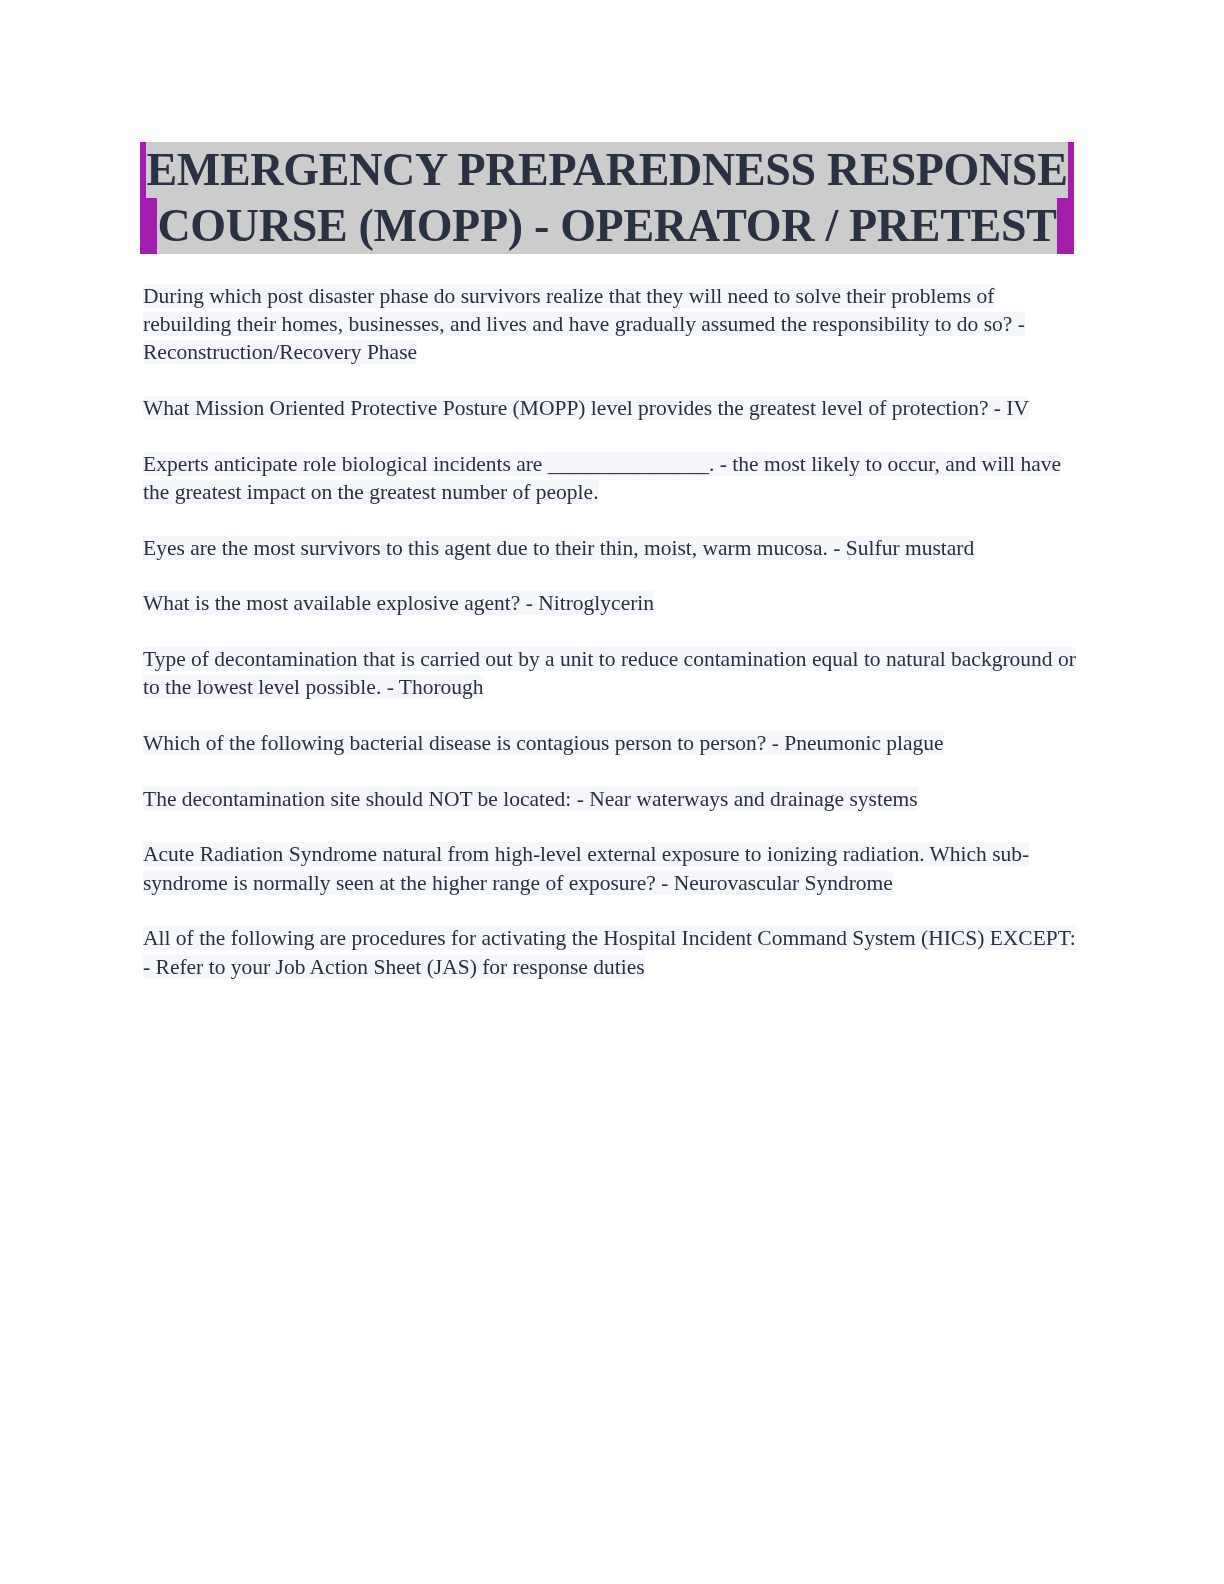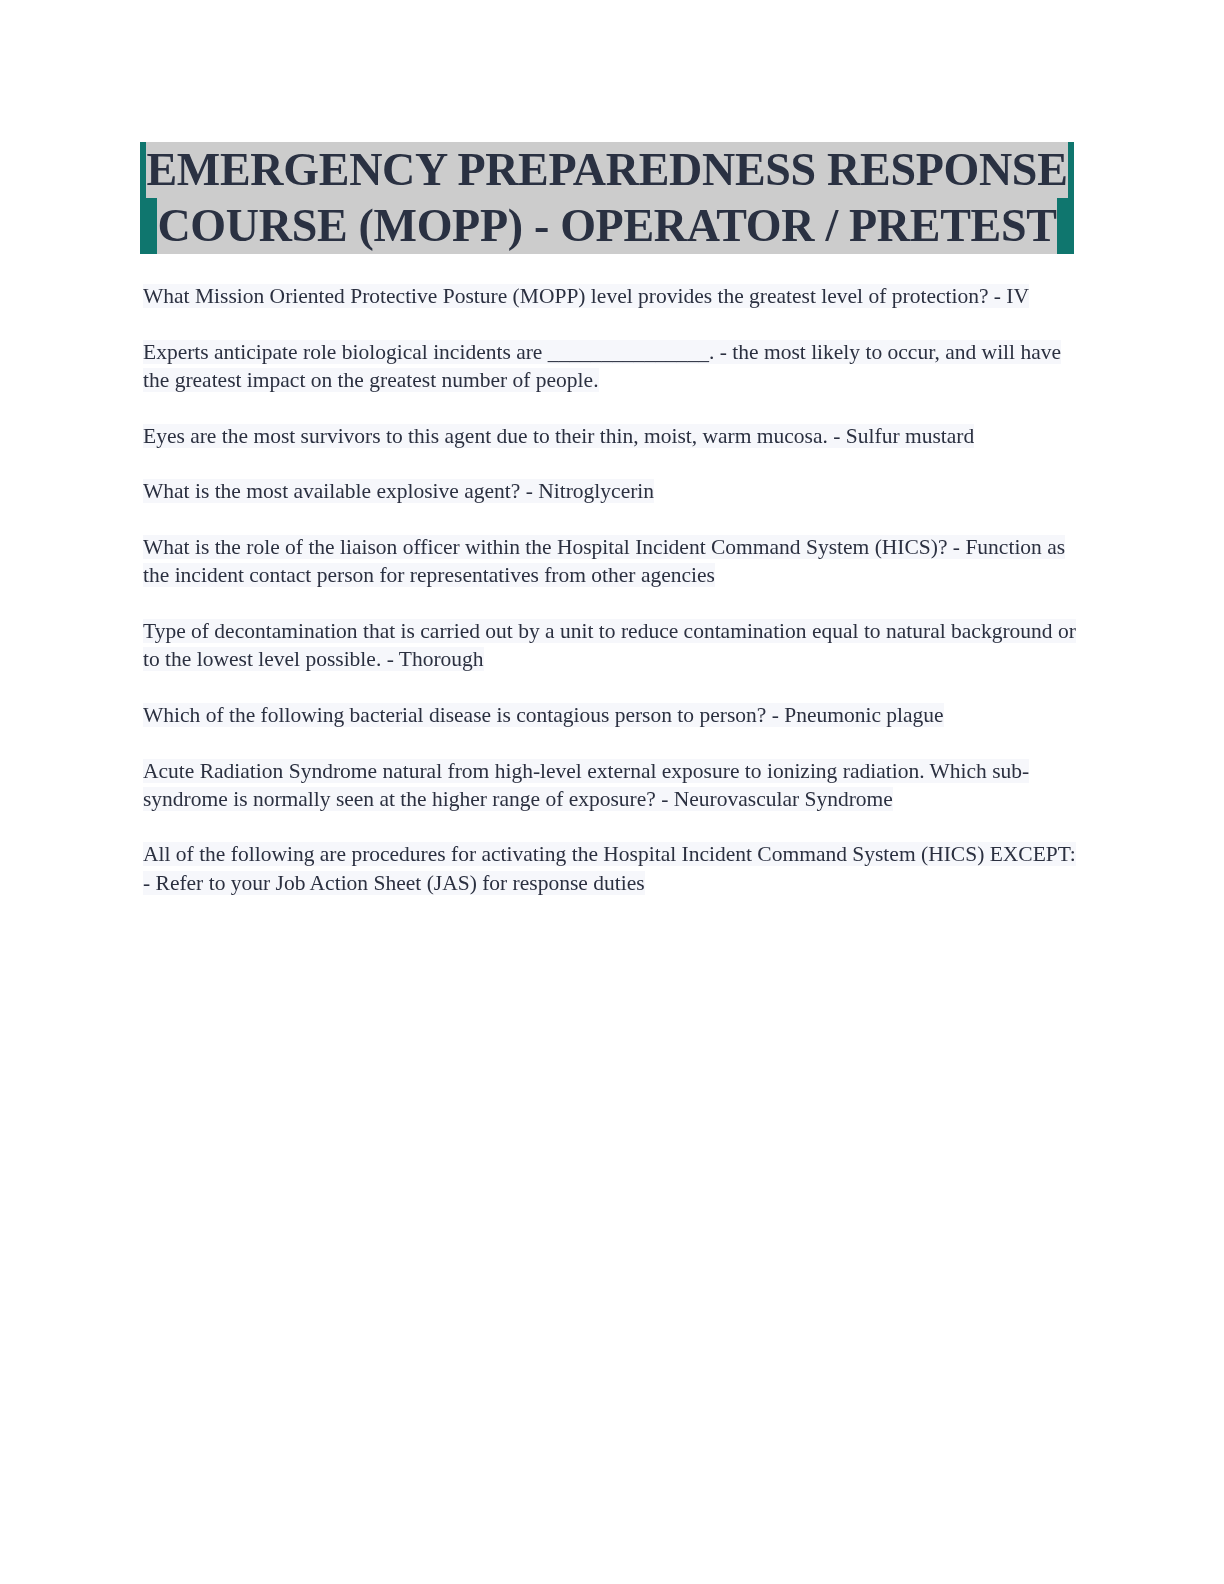--- a/index.html
+++ b/index.html
@@ -3,21 +3,21 @@
 <meta charset="utf-8">
 <style>
   html, body { margin: 0; padding: 0; background: #ffffff; }
   body {
     width: 1224px; height: 1584px; position: relative; overflow: hidden;
     font-family: "DejaVu Serif", "Liberation Serif", serif;
     color: #2b3040;
   }
   .title-block {
     position: absolute; left: 140px; top: 142px; width: 934px; height: 112px;
-    background: #0f766e;
+    background: #a21caf;
     text-align: center;
   }
   .title-line {
     display: inline-block;
     background: #cccccc;
     font-family: "Liberation Serif", "DejaVu Serif", serif;
     font-weight: bold;
     font-size: 46px;
     line-height: 56px;
     color: #2a3142;
@@ -43,22 +43,23 @@
 </style>
 </head>
 <body>
 
 <div class="title-block">
   <div class="title-row"><span class="title-line">EMERGENCY PREPAREDNESS RESPONSE</span></div>
   <div class="title-row"><span class="title-line">COURSE (MOPP) - OPERATOR / PRETEST</span></div>
 </div>
 
 <div class="content">
+  <p class="qa"><span class="line">During which post disaster phase do survivors realize that they will need to solve their problems of rebuilding their homes, businesses, and lives and have gradually assumed the responsibility to do so? - Reconstruction/Recovery Phase</span></p>
   <p class="qa"><span class="line">What Mission Oriented Protective Posture (MOPP) level provides the greatest level of protection? - IV</span></p>
   <p class="qa"><span class="line">Experts anticipate role biological incidents are _______________. - the most likely to occur, and will have the greatest impact on the greatest number of people.</span></p>
   <p class="qa"><span class="line">Eyes are the most survivors to this agent due to their thin, moist, warm mucosa. - Sulfur mustard</span></p>
   <p class="qa"><span class="line">What is the most available explosive agent? - Nitroglycerin</span></p>
-  <p class="qa"><span class="line">What is the role of the liaison officer within the Hospital Incident Command System (HICS)? - Function as the incident contact person for representatives from other agencies</span></p>
   <p class="qa"><span class="line">Type of decontamination that is carried out by a unit to reduce contamination equal to natural background or to the lowest level possible. - Thorough</span></p>
   <p class="qa"><span class="line">Which of the following bacterial disease is contagious person to person? - Pneumonic plague</span></p>
+  <p class="qa"><span class="line">The decontamination site should NOT be located: - Near waterways and drainage systems</span></p>
   <p class="qa"><span class="line">Acute Radiation Syndrome natural from high-level external exposure to ionizing radiation. Which sub-syndrome is normally seen at the higher range of exposure? - Neurovascular Syndrome</span></p>
   <p class="qa"><span class="line">All of the following are procedures for activating the Hospital Incident Command System (HICS) EXCEPT: - Refer to your Job Action Sheet (JAS) for response duties</span></p>
 </div>
 
 </body></html>

